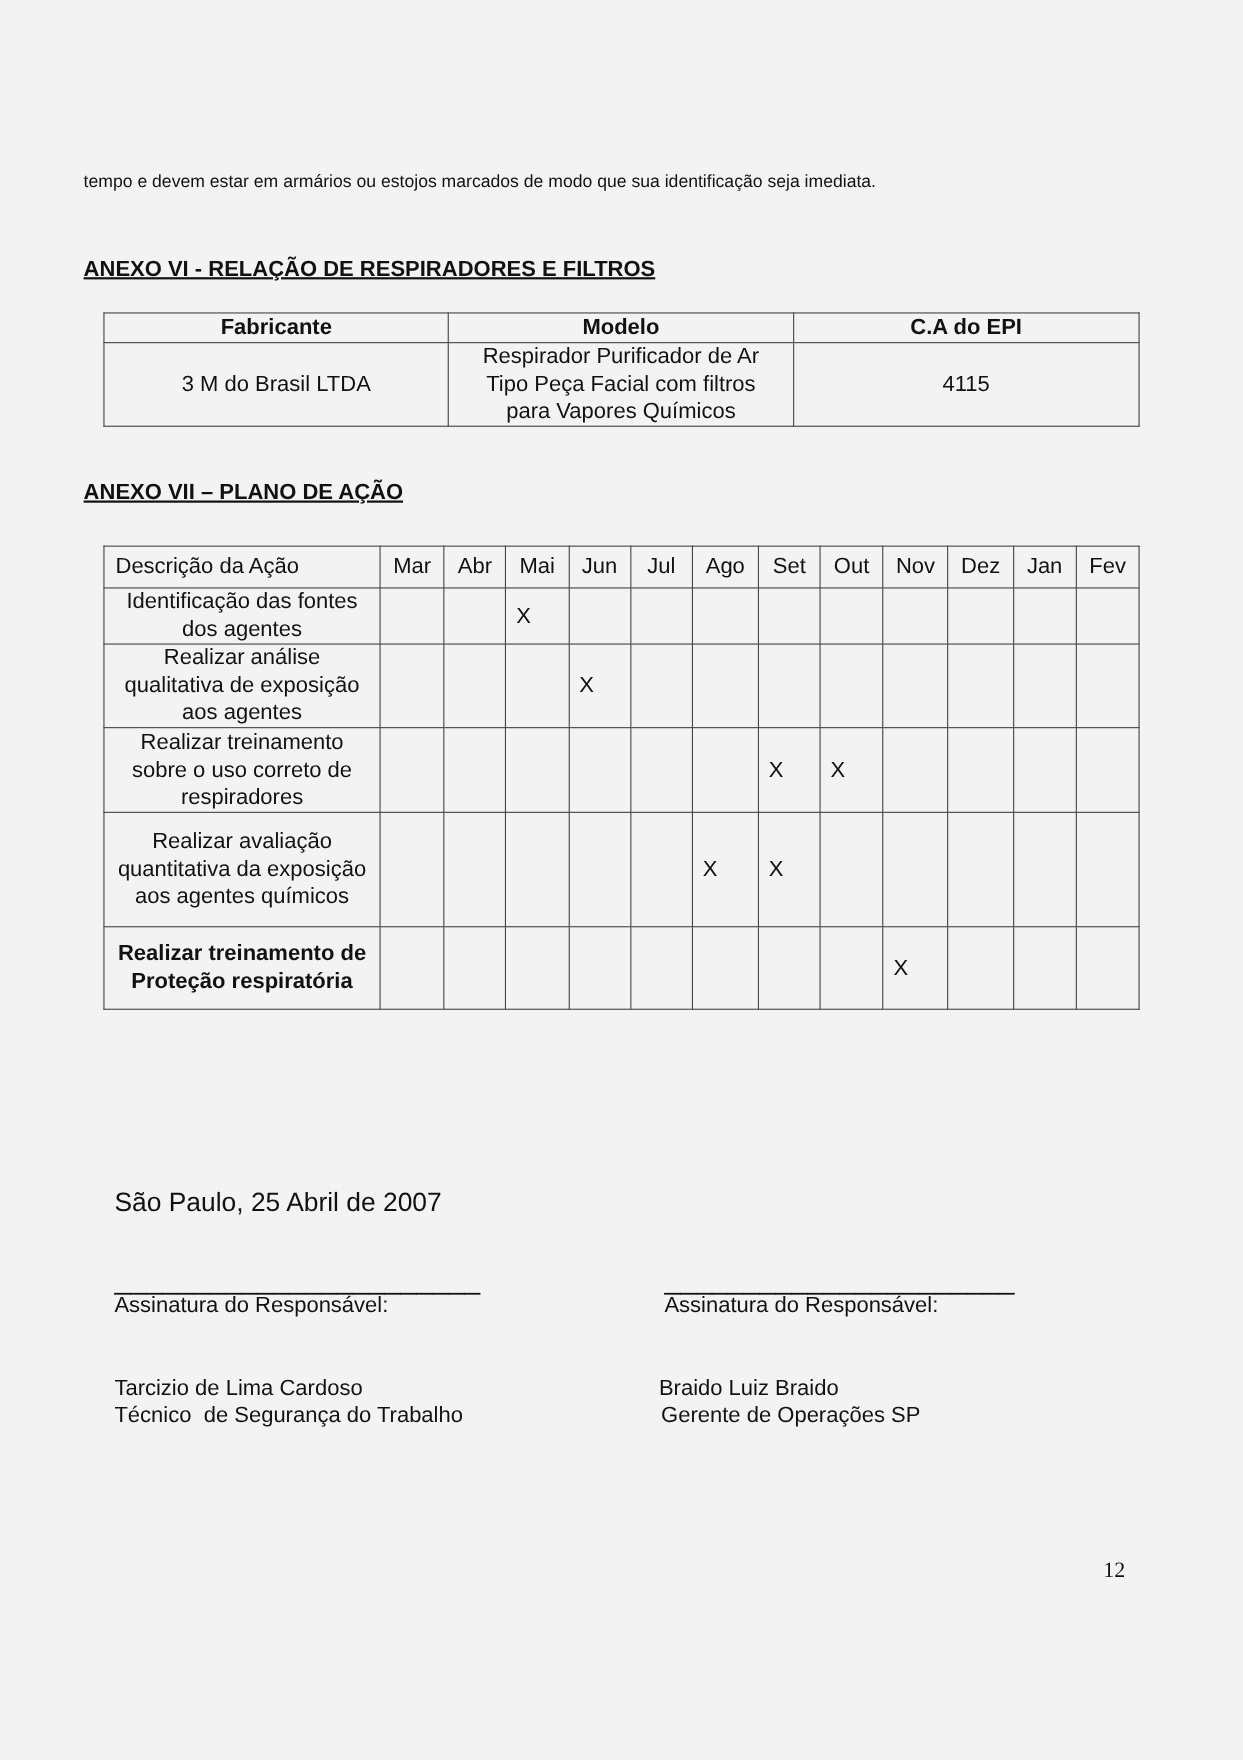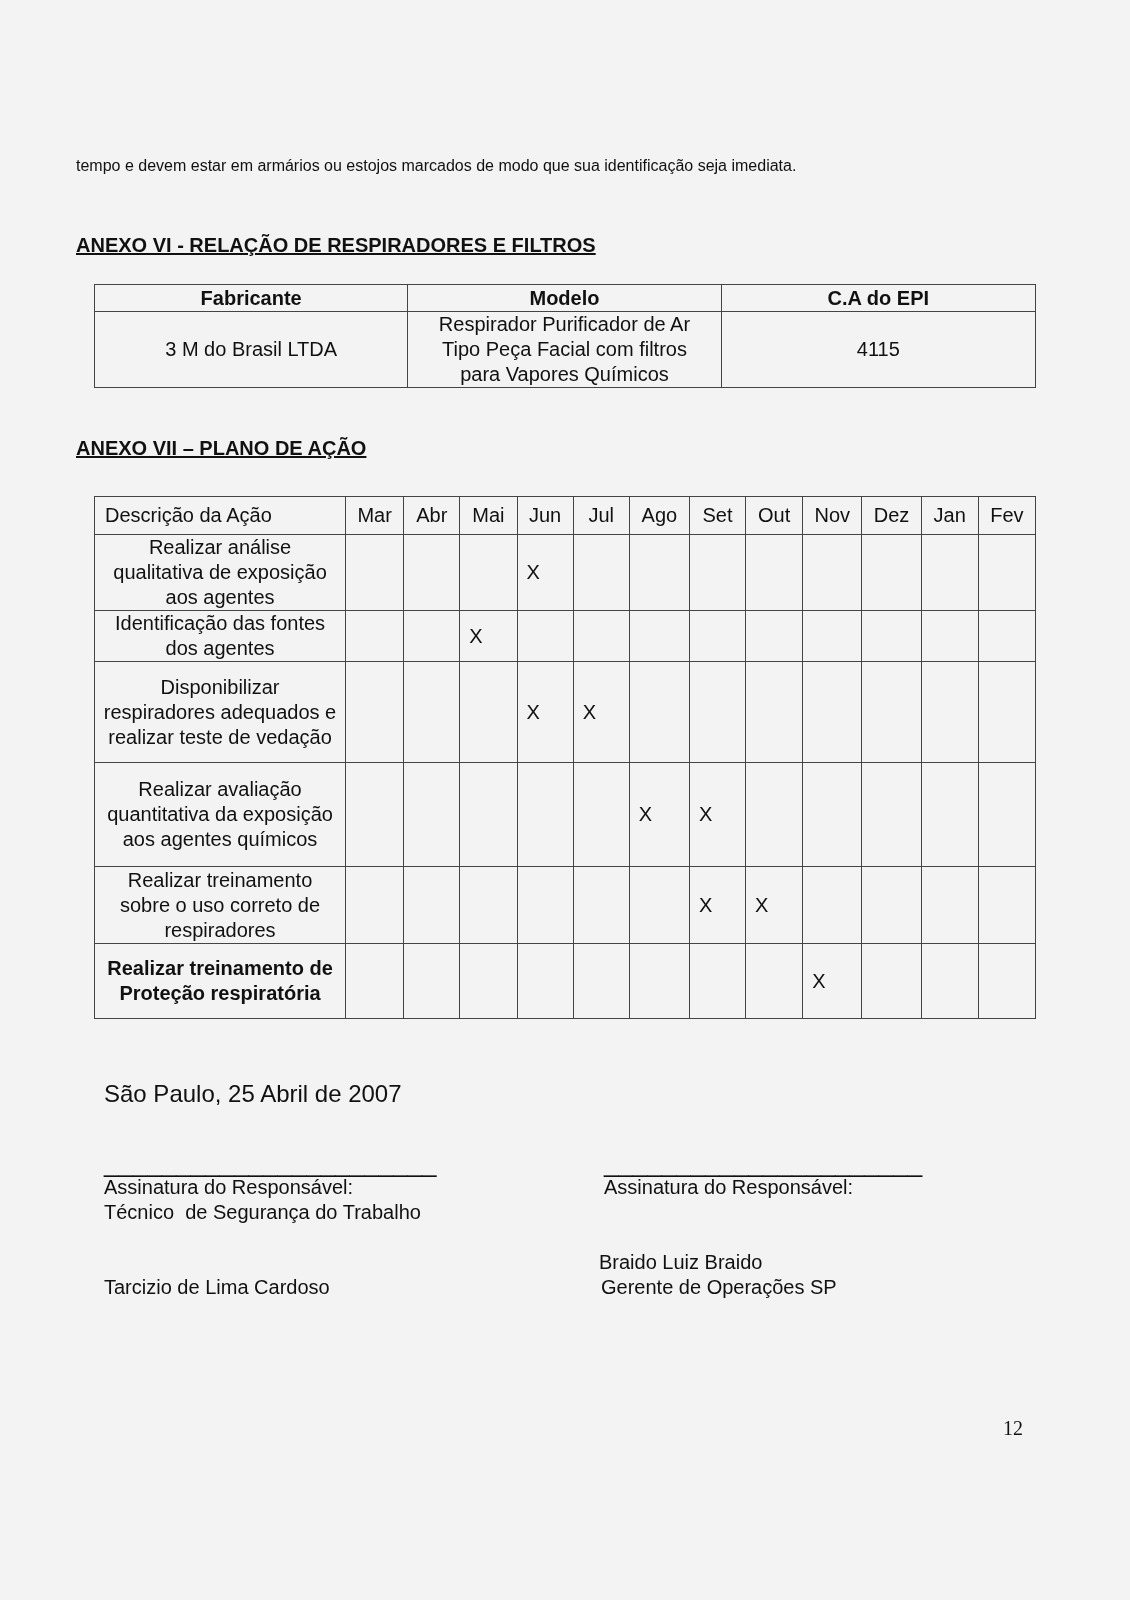--- a/index.html
+++ b/index.html
@@ -85,90 +85,75 @@
         <th>Ago</th>
         <th>Set</th>
         <th>Out</th>
         <th>Nov</th>
         <th>Dez</th>
         <th>Jan</th>
         <th>Fev</th>
       </tr>
   </thead>
   <tbody id="plan-body">
-      <tr style="height: 76px;">
-        <td class="desc" style="padding: 0px 8px;">Realizar análise qualitativa de exposição aos agentes</td>
-        <td class="mark"></td>
-        <td class="mark"></td>
-        <td class="mark"></td>
-        <td class="mark">X</td>
-        <td class="mark"></td>
-        <td class="mark"></td>
-        <td class="mark"></td>
-        <td class="mark"></td>
-        <td class="mark"></td>
-        <td class="mark"></td>
-        <td class="mark"></td>
-        <td class="mark"></td>
-      </tr>
       <tr style="height: 51px;">
         <td class="desc" style="padding: 0px 8px;">Identificação das fontes dos agentes</td>
         <td class="mark"></td>
         <td class="mark"></td>
         <td class="mark">X</td>
         <td class="mark"></td>
         <td class="mark"></td>
         <td class="mark"></td>
         <td class="mark"></td>
         <td class="mark"></td>
         <td class="mark"></td>
         <td class="mark"></td>
         <td class="mark"></td>
         <td class="mark"></td>
       </tr>
-      <tr style="height: 101px;">
-        <td class="desc" style="padding: 0px 8px;">Disponibilizar respiradores adequados e realizar teste de vedação</td>
+      <tr style="height: 76px;">
+        <td class="desc" style="padding: 0px 8px;">Realizar análise qualitativa de exposição aos agentes</td>
         <td class="mark"></td>
         <td class="mark"></td>
         <td class="mark"></td>
         <td class="mark">X</td>
-        <td class="mark">X</td>
         <td class="mark"></td>
         <td class="mark"></td>
         <td class="mark"></td>
-        <td class="mark"></td>
-        <td class="mark"></td>
-        <td class="mark"></td>
-        <td class="mark"></td>
-      </tr>
-      <tr style="height: 104px;">
-        <td class="desc" style="padding: 0px 8px;">Realizar avaliação quantitativa da exposição aos agentes químicos</td>
-        <td class="mark"></td>
-        <td class="mark"></td>
-        <td class="mark"></td>
-        <td class="mark"></td>
-        <td class="mark"></td>
-        <td class="mark">X</td>
-        <td class="mark">X</td>
         <td class="mark"></td>
         <td class="mark"></td>
         <td class="mark"></td>
         <td class="mark"></td>
         <td class="mark"></td>
       </tr>
       <tr style="height: 77px;">
         <td class="desc" style="padding: 0px 8px;">Realizar treinamento sobre o uso correto de respiradores</td>
         <td class="mark"></td>
         <td class="mark"></td>
         <td class="mark"></td>
         <td class="mark"></td>
         <td class="mark"></td>
         <td class="mark"></td>
         <td class="mark">X</td>
         <td class="mark">X</td>
+        <td class="mark"></td>
+        <td class="mark"></td>
+        <td class="mark"></td>
+        <td class="mark"></td>
+      </tr>
+      <tr style="height: 104px;">
+        <td class="desc" style="padding: 0px 8px;">Realizar avaliação quantitativa da exposição aos agentes químicos</td>
+        <td class="mark"></td>
+        <td class="mark"></td>
+        <td class="mark"></td>
+        <td class="mark"></td>
+        <td class="mark"></td>
+        <td class="mark">X</td>
+        <td class="mark">X</td>
+        <td class="mark"></td>
         <td class="mark"></td>
         <td class="mark"></td>
         <td class="mark"></td>
         <td class="mark"></td>
       </tr>
       <tr style="height: 75px;">
         <td class="desc" style="padding: 0px 8px; font-weight: bold;">Realizar treinamento de Proteção respiratória</td>
         <td class="mark"></td>
         <td class="mark"></td>
         <td class="mark"></td>
@@ -183,22 +168,22 @@
         <td class="mark"></td>
       </tr>
     </tbody>
 </table>
 
 <div class="abs date">São Paulo, 25 Abril de 2007</div>
 
 <div class="abs" style="left:104px; top:1148px;">
   <div class="sigline">_______________________</div>
   <div class="sig" style="margin-top:-4px;">Assinatura do Responsável:</div>
+  <div class="sig" style="margin-top:50px;">Tarcizio de Lima Cardoso</div>
   <div class="sig" style="white-space:pre;">Técnico  de Segurança do Trabalho</div>
-  <div class="sig" style="margin-top:50px;">Tarcizio de Lima Cardoso</div>
 </div>
 
 <div class="abs" style="left:604px; top:1148px;">
   <div class="sigline">______________________</div>
   <div class="sig" style="margin-top:-4px;">Assinatura do Responsável:</div>
   <div class="sig" style="margin-top:50px; margin-left:-5px;">Braido Luiz Braido</div>
   <div class="sig" style="margin-left:-3px;">Gerente de Operações SP</div>
 </div>
 
 <div class="abs pagenum">12</div>

